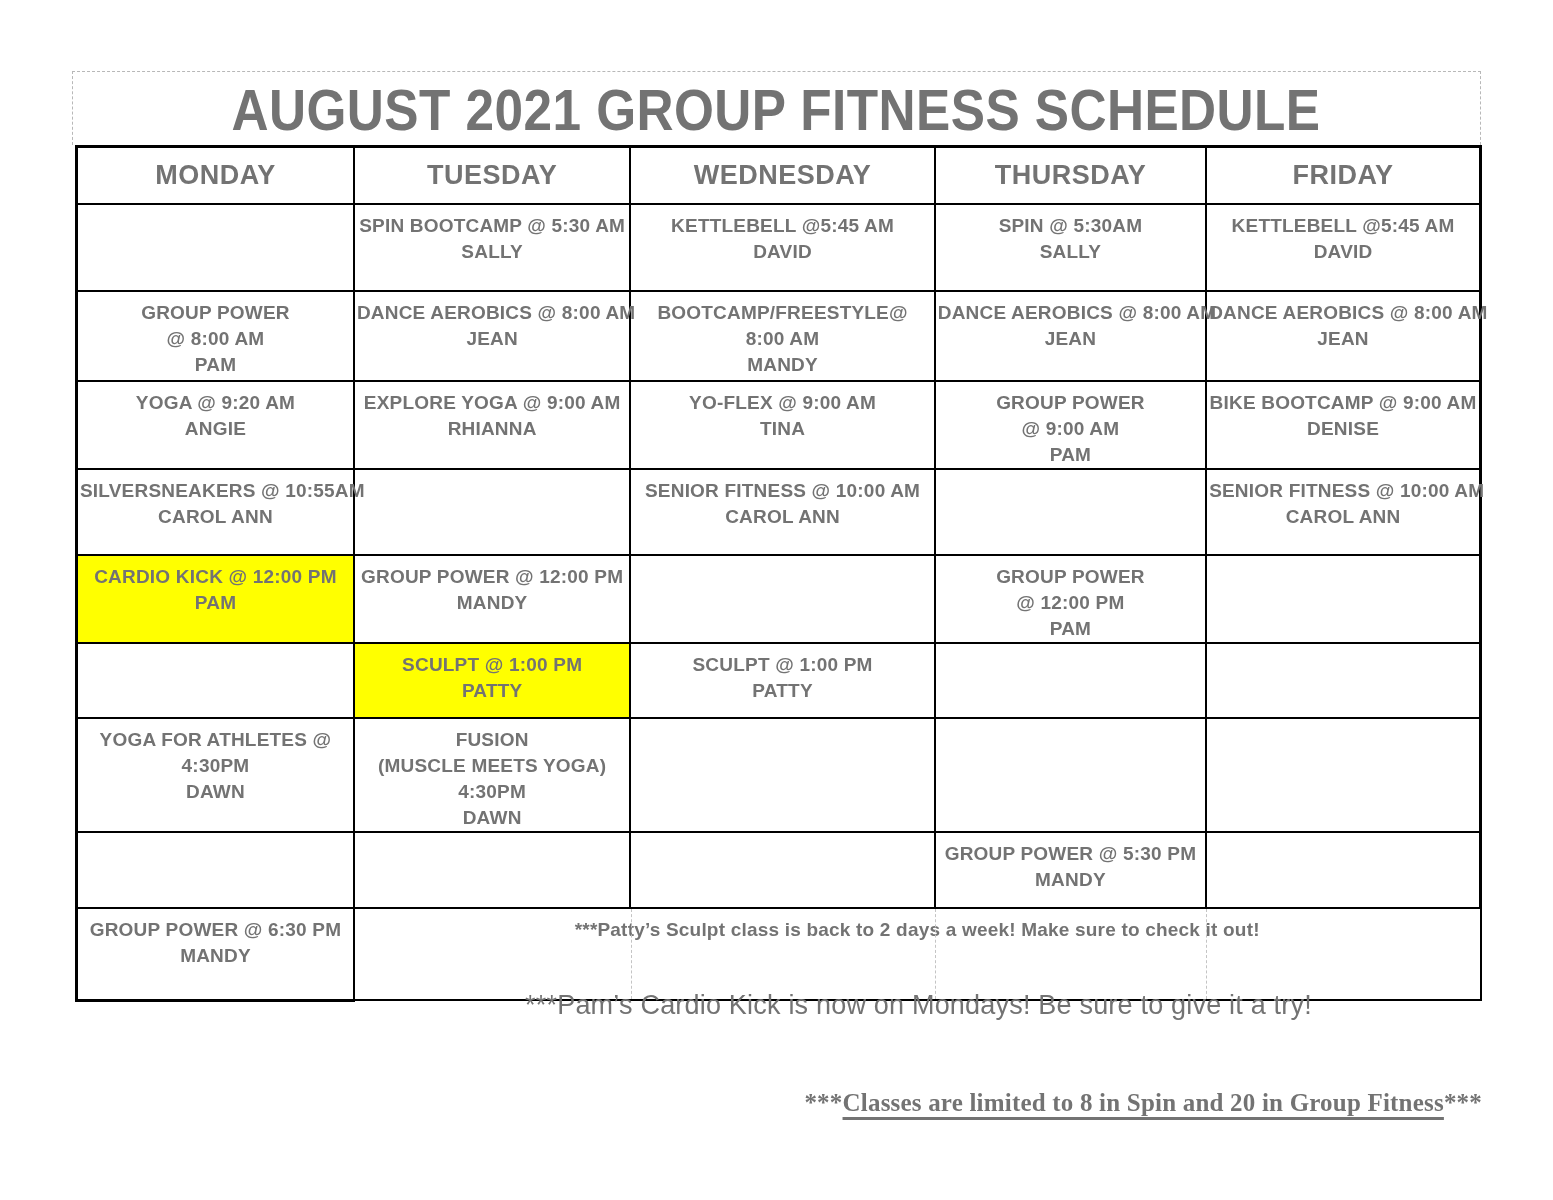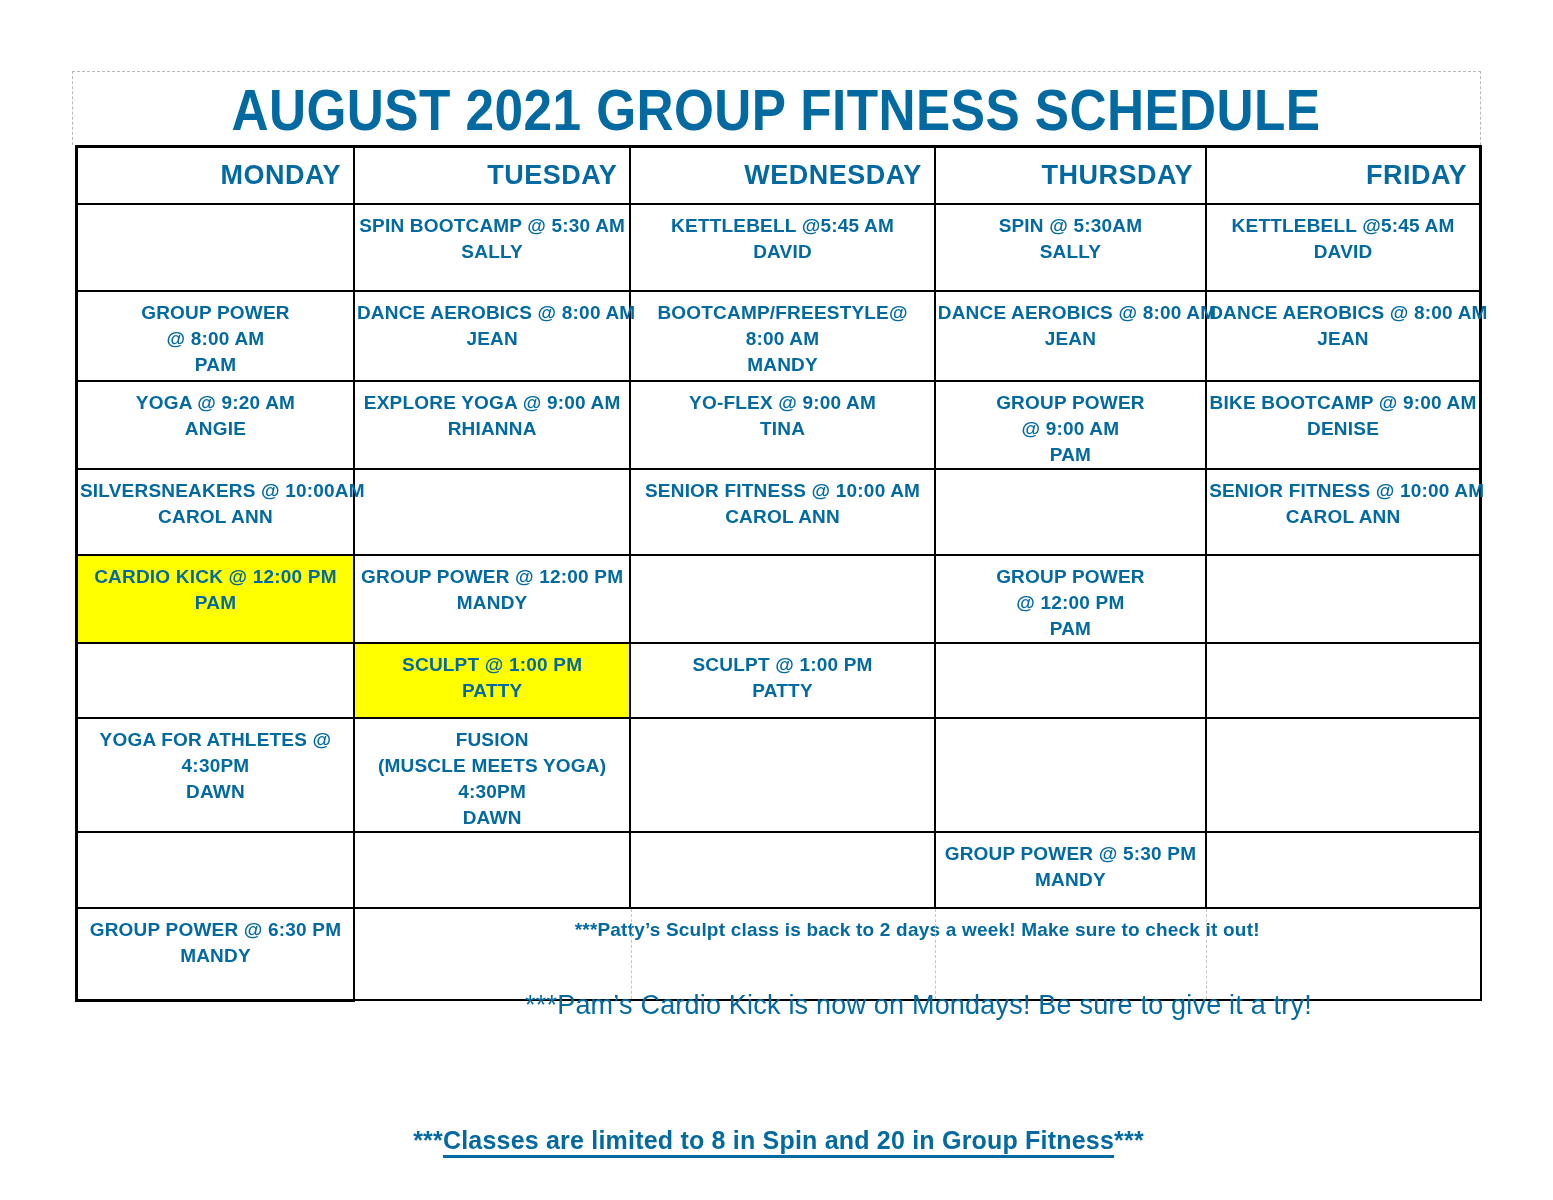--- a/index.html
+++ b/index.html
@@ -2,21 +2,21 @@
 <html><head>
 <meta charset="utf-8">
 <style>
   html, body { margin:0; padding:0; background:#ffffff; }
   .page {
     position:relative;
     width:1553px;
     height:1200px;
     background:#ffffff;
     font-family:"Liberation Sans", sans-serif;
-    color:#0369a1;
+    color:#737373;
     overflow:hidden;
   }
   
   .title-frame {
     position:absolute;
     left:72px; top:71px;
     width:1409px; height:74px;
     border:1px dashed #b8b8b8;
     border-bottom:none;
     text-align:center;
@@ -41,21 +41,21 @@
     table-layout:fixed;
   }
   .schedule-table th, .schedule-table td {
     border:2px solid #000;
     box-sizing:border-box;
   }
   .schedule-table th {
     font-size:27px;
     font-weight:bold;
     height:43px;
-    text-align:right;
+    text-align:center;
     vertical-align:middle;
     border-top-width:3px;
     padding:12px;
     letter-spacing:0.5px;
   }
   th.col-first, td.col-first { border-left-width:3px; }
   th.col-last,  td.col-last  { border-right-width:3px; }
   .schedule-table td {
     vertical-align:top;
     text-align:center;
@@ -92,26 +92,27 @@
     position:absolute;
     left:355px; top:990px;
     width:1127px;
     text-align:center;
     font-size:27px;
     font-weight:normal;
     letter-spacing:0.2px;
   }
   .limit-note {
     position:absolute;
-    left:75px; top:1126px;
+    left:75px; top:1089px;
     width:1407px;
-    text-align:center;
+    text-align:right;
     font-size:25px;
     font-weight:bold;
     letter-spacing:0.2px;
+    font-family:Liberation Serif, serif;
   }
   .limit-note .u {
     text-decoration:underline;
     text-decoration-thickness:2.5px;
     text-underline-offset:6px;
   }
 </style>
 </head>
 <body>
 
@@ -200,21 +201,21 @@
             <div class="cell-line">@ 9:00 AM</div>
             <div class="cell-line">PAM</div>
           </td>
           <td class="col-last">
             <div class="cell-line">BIKE BOOTCAMP @ 9:00 AM</div>
             <div class="cell-line">DENISE</div>
           </td>
         </tr>
         <tr style="height: 86px;">
           <td class="col-first">
-            <div class="cell-line">SILVERSNEAKERS @ 10:00AM</div>
+            <div class="cell-line">SILVERSNEAKERS @ 10:55AM</div>
             <div class="cell-line">CAROL ANN</div>
           </td>
           <td></td>
           <td>
             <div class="cell-line">SENIOR FITNESS @ 10:00 AM</div>
             <div class="cell-line">CAROL ANN</div>
           </td>
           <td></td>
           <td class="col-last">
             <div class="cell-line">SENIOR FITNESS @ 10:00 AM</div>

